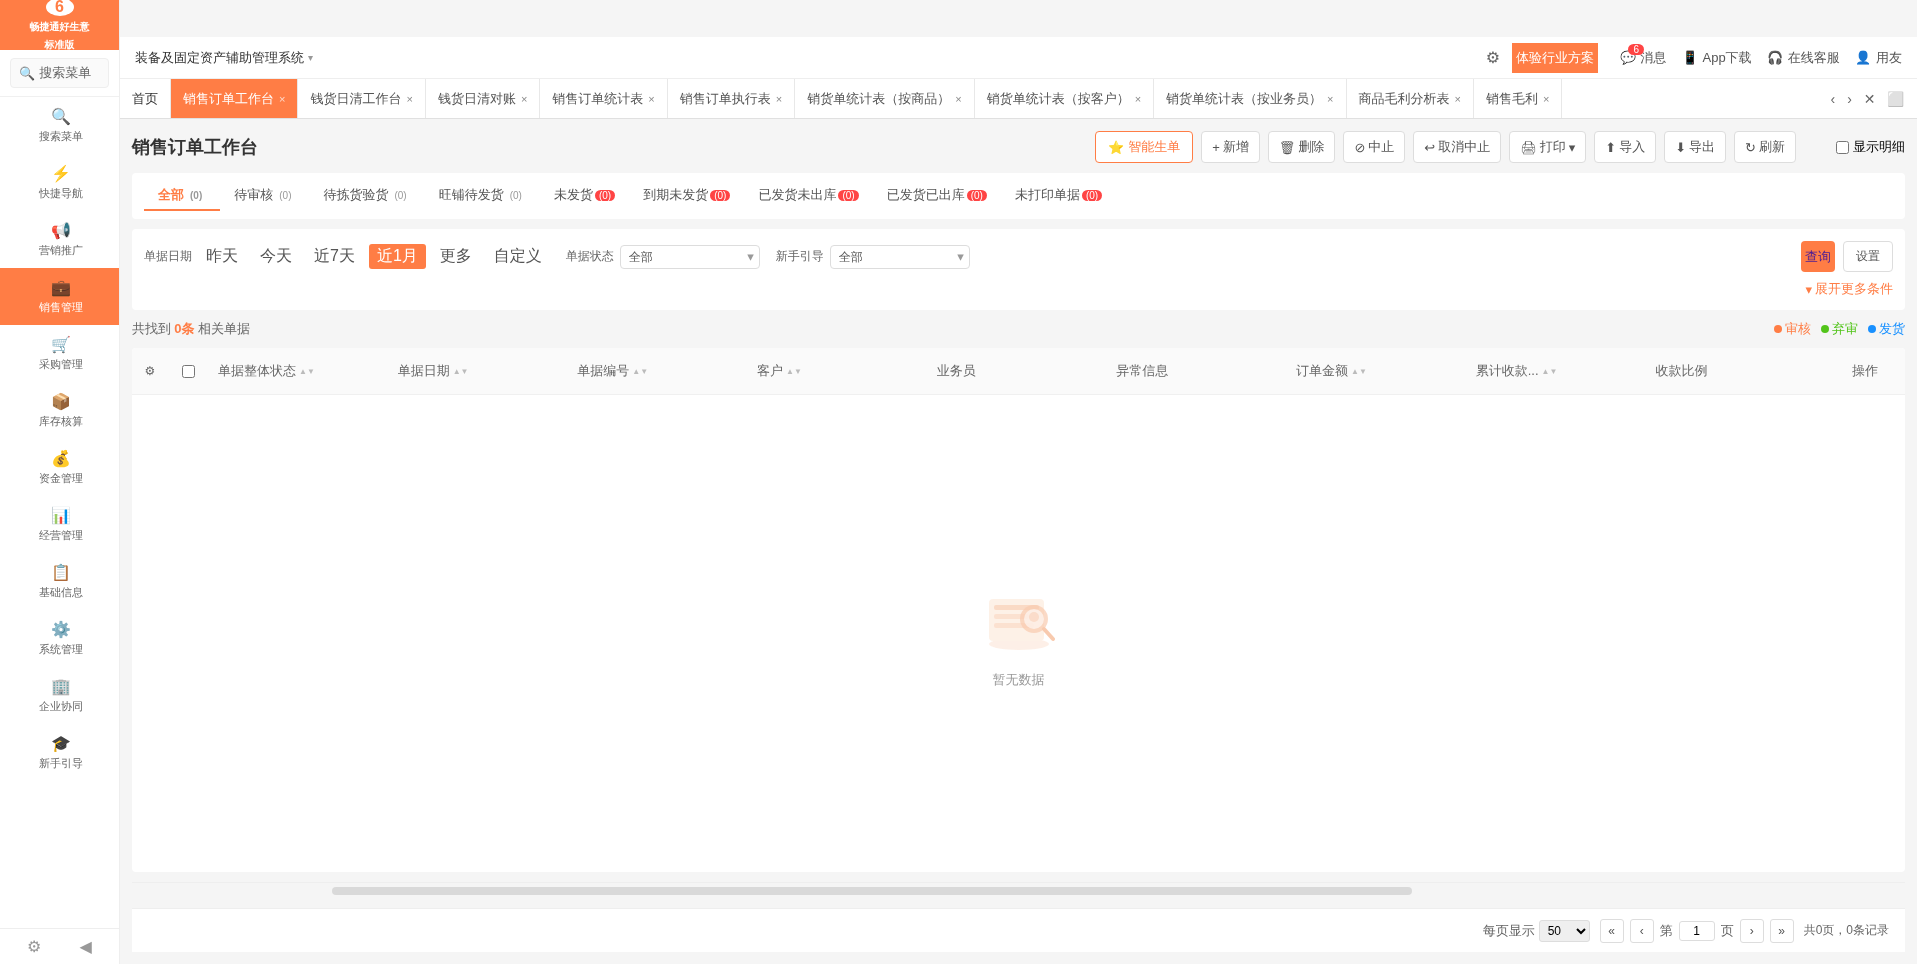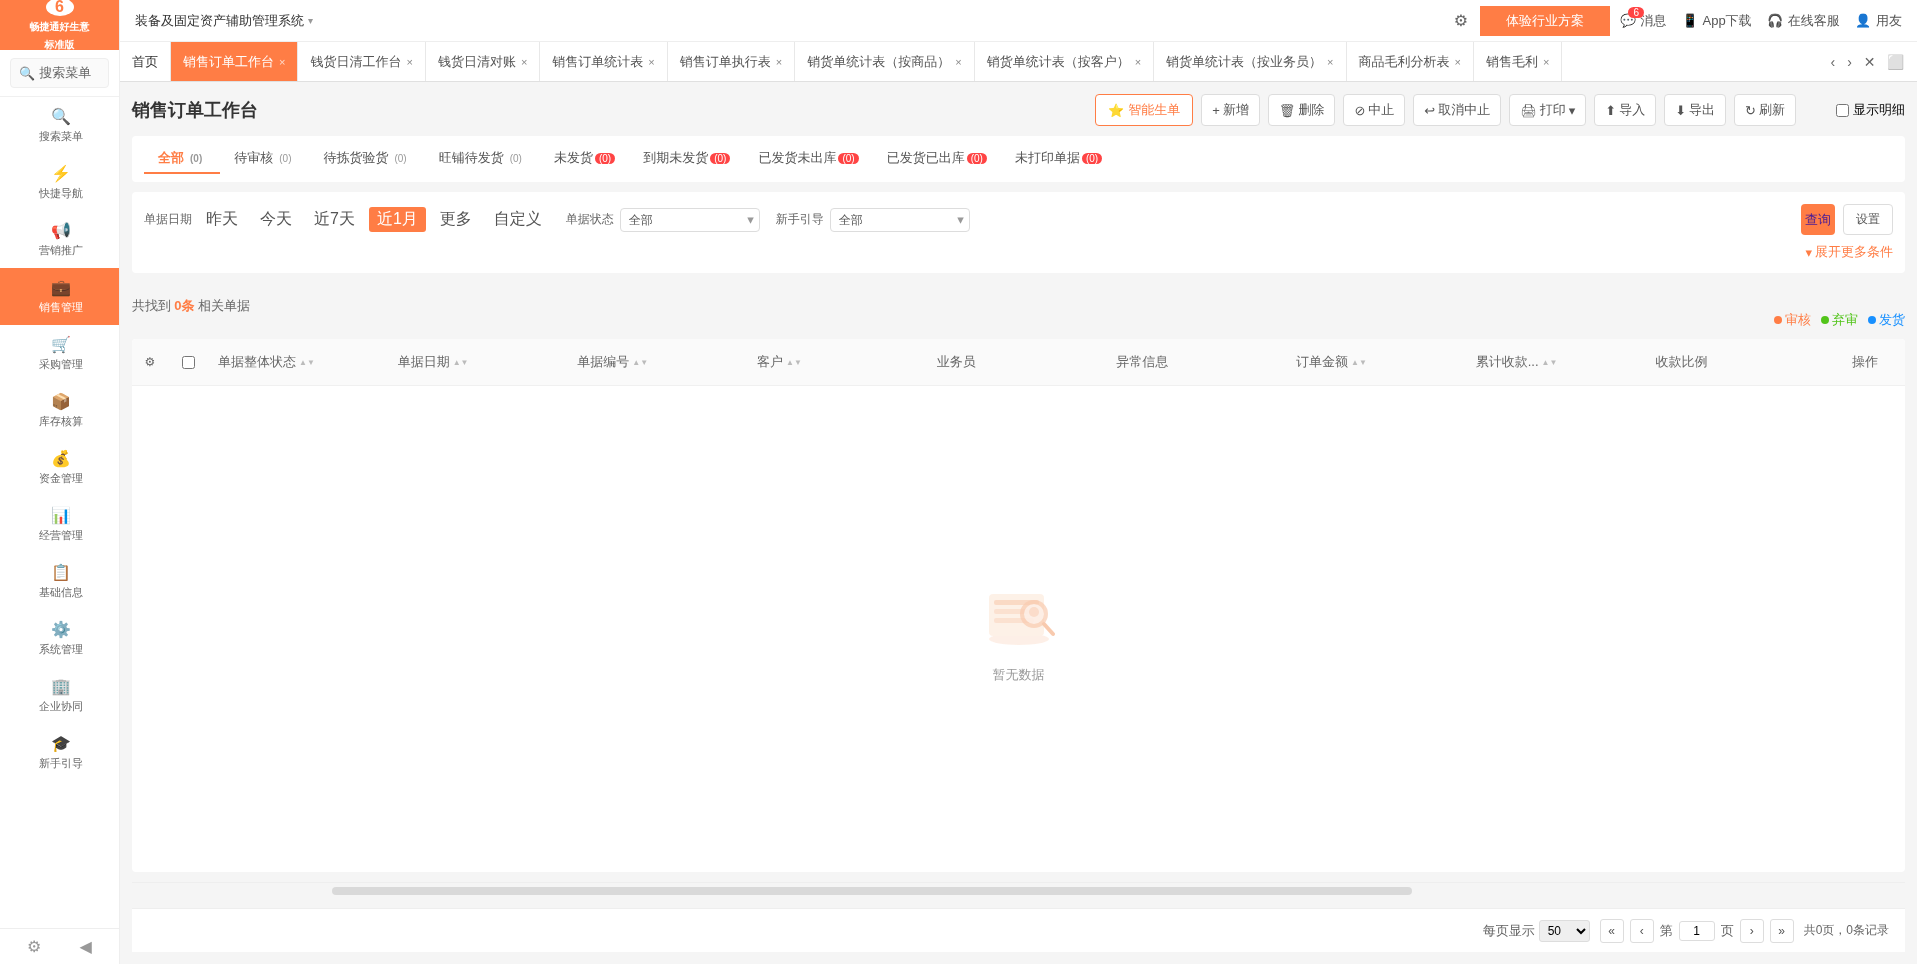--- a/index.html
+++ b/index.html
@@ -16,27 +16,27 @@
     .sidebar-nav-item.active { background: #ff7d45; color: #fff; border-left-color: #ff7d45; }
     .sidebar-nav-item .nav-icon { font-size: 16px; }
     .sidebar-nav-item .nav-label { font-size: 11px; text-align: center; }
     .sidebar-bottom { margin-top: auto; border-top: 1px solid #eee; display: flex; align-items: center; justify-content: space-around; padding: 8px; }
     .sidebar-bottom .icon-btn { cursor: pointer; color: #999; font-size: 16px; }
 
     
     .main { flex: 1; display: flex; flex-direction: column; overflow: hidden; }
 
     
-    .topbar { height: 42px; background: #fff; border-bottom: 1px solid #eee; display: flex; align-items: center; padding: 0 15px; gap: 10px; flex-shrink: 0; }
+    .topbar { height: 42px; background: #fff; border-bottom: 1px solid #eee; display: flex; align-items: center; padding: 0 15px; gap: 22px; flex-shrink: 0; margin-top: 37px; }
     .topbar-title { font-size: 13px; color: #333; flex: 1; display: flex; align-items: center; gap: 6px; }
     .topbar-title .dropdown-btn { display: flex; align-items: center; gap: 4px; cursor: pointer; }
     .topbar-title .chevron { font-size: 10px; color: #999; }
     .topbar-actions { display: flex; align-items: center; gap: 12px; }
     .topbar-actions .settings-icon { font-size: 16px; color: #666; cursor: pointer; }
-    .topbar-actions .solution-btn { background: #ff7d45; color: #fff; border: none; border-radius: 0; padding: 6px 26px; cursor: pointer; font-size: 13px; }
+    .topbar-actions .solution-btn { background: #ff7d45; color: #fff; border: none; border-radius: 0; padding: 6px 4px; cursor: pointer; font-size: 13px; }
     .topbar-right { display: flex; align-items: center; gap: 16px; }
     .topbar-right .action-item { display: flex; align-items: center; gap: 4px; cursor: pointer; color: #555; font-size: 12px; position: relative; }
     .topbar-right .badge { position: absolute; top: -6px; right: -8px; background: #ff4444; color: #fff; border-radius: 8px; font-size: 10px; padding: 0 4px; min-width: 16px; text-align: center; }
 
     
     .tabs-bar { height: 40px; background: #fff; border-bottom: 1px solid #e0e0e0; display: flex; align-items: center; flex-shrink: 0; overflow: hidden; }
     .tab-item { height: 100%; display: flex; align-items: center; padding: 0 12px; border-right: 1px solid #e8e8e8; cursor: pointer; color: #555; font-size: 12px; white-space: nowrap; gap: 5px; flex-shrink: 0; }
     .tab-item.active { background: #ff7d45; color: #fff; }
     .tab-item.home { background: #fff; color: #333; }
     .tab-item .close-tab { font-size: 11px; opacity: 0.7; }
@@ -74,21 +74,21 @@
     .filter-select { border: 1px solid #ddd; border-radius: 4px; padding: 4px 24px 4px 8px; color: #555; font-size: 12px; cursor: pointer; background: #fff; min-width: 140px; appearance: none; position: relative; }
     .select-wrapper { position: relative; display: inline-flex; align-items: center; }
     .select-wrapper::after { content: '▾'; position: absolute; right: 6px; color: #999; pointer-events: none; }
     .expand-btn { color: #ff7d45; font-size: 12px; cursor: pointer; display: flex; align-items: center; gap: 3px; }
 
     
     .result-summary { display: flex; align-items: center; justify-content: space-between; }
     .result-text { font-size: 12px; color: #666; }
     .result-text .count { color: #ff7d45; font-weight: bold; }
     .result-actions { display: flex; align-items: center; gap: 10px; }
-    .result-action-btn { display: flex; align-items: center; gap: 3px; color: #ff7d45; font-size: 12px; cursor: pointer; margin-top: 28px; }
+    .result-action-btn { display: flex; align-items: center; gap: 3px; color: #ff7d45; font-size: 12px; cursor: pointer; }
     .result-action-btn .dot { width: 8px; height: 8px; border-radius: 50%; display: inline-block; }
     .dot-review { background: #ff7d45; }
     .dot-cancel { background: #52c41a; }
     .dot-ship { background: #1890ff; }
 
     
     .table-container { background: #fff; border-radius: 4px; flex: 1; overflow: hidden; display: flex; flex-direction: column; }
     .table-header { display: flex; align-items: center; background: #fafafa; border-bottom: 1px solid #f0f0f0; padding: 8px 0; }
     .th { flex: 1; padding: 6px 10px; font-size: 12px; color: #666; display: flex; align-items: center; gap: 3px; white-space: nowrap; }
     .th.checkbox-col { flex: 0 0 40px; justify-content: center; }

